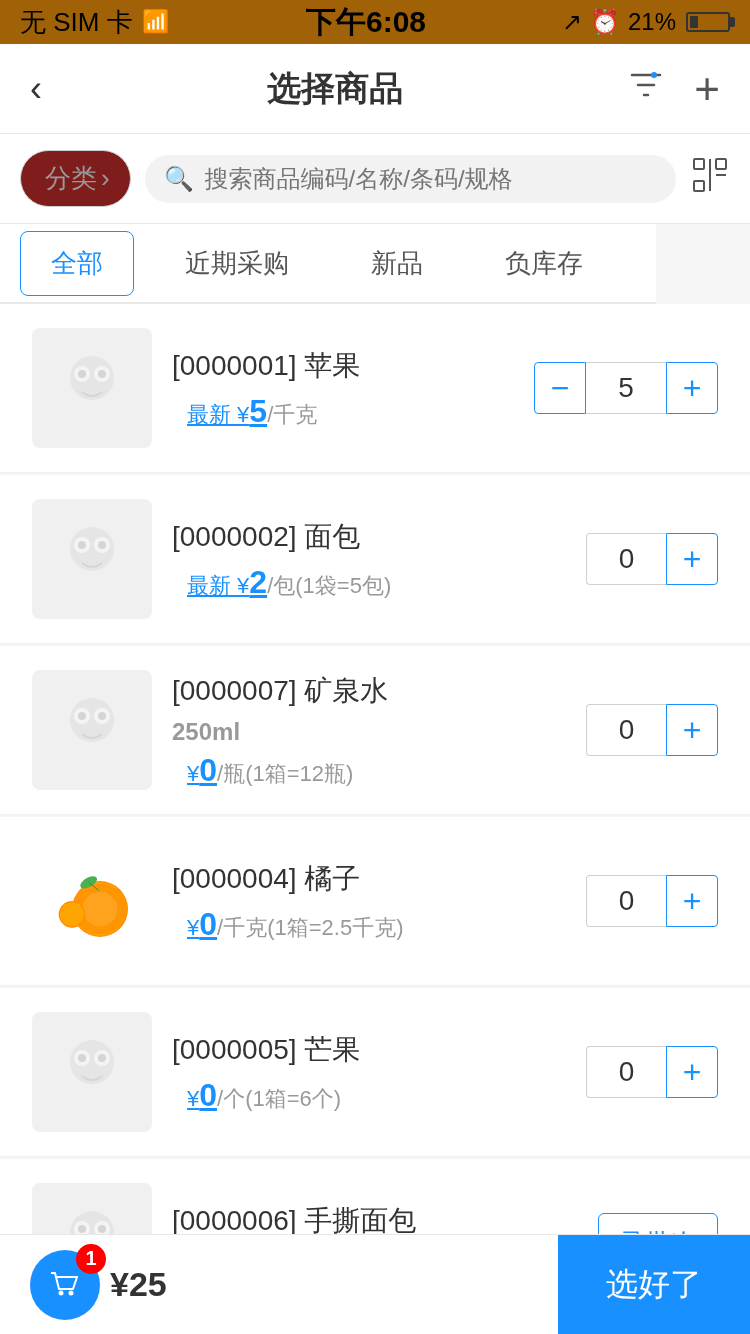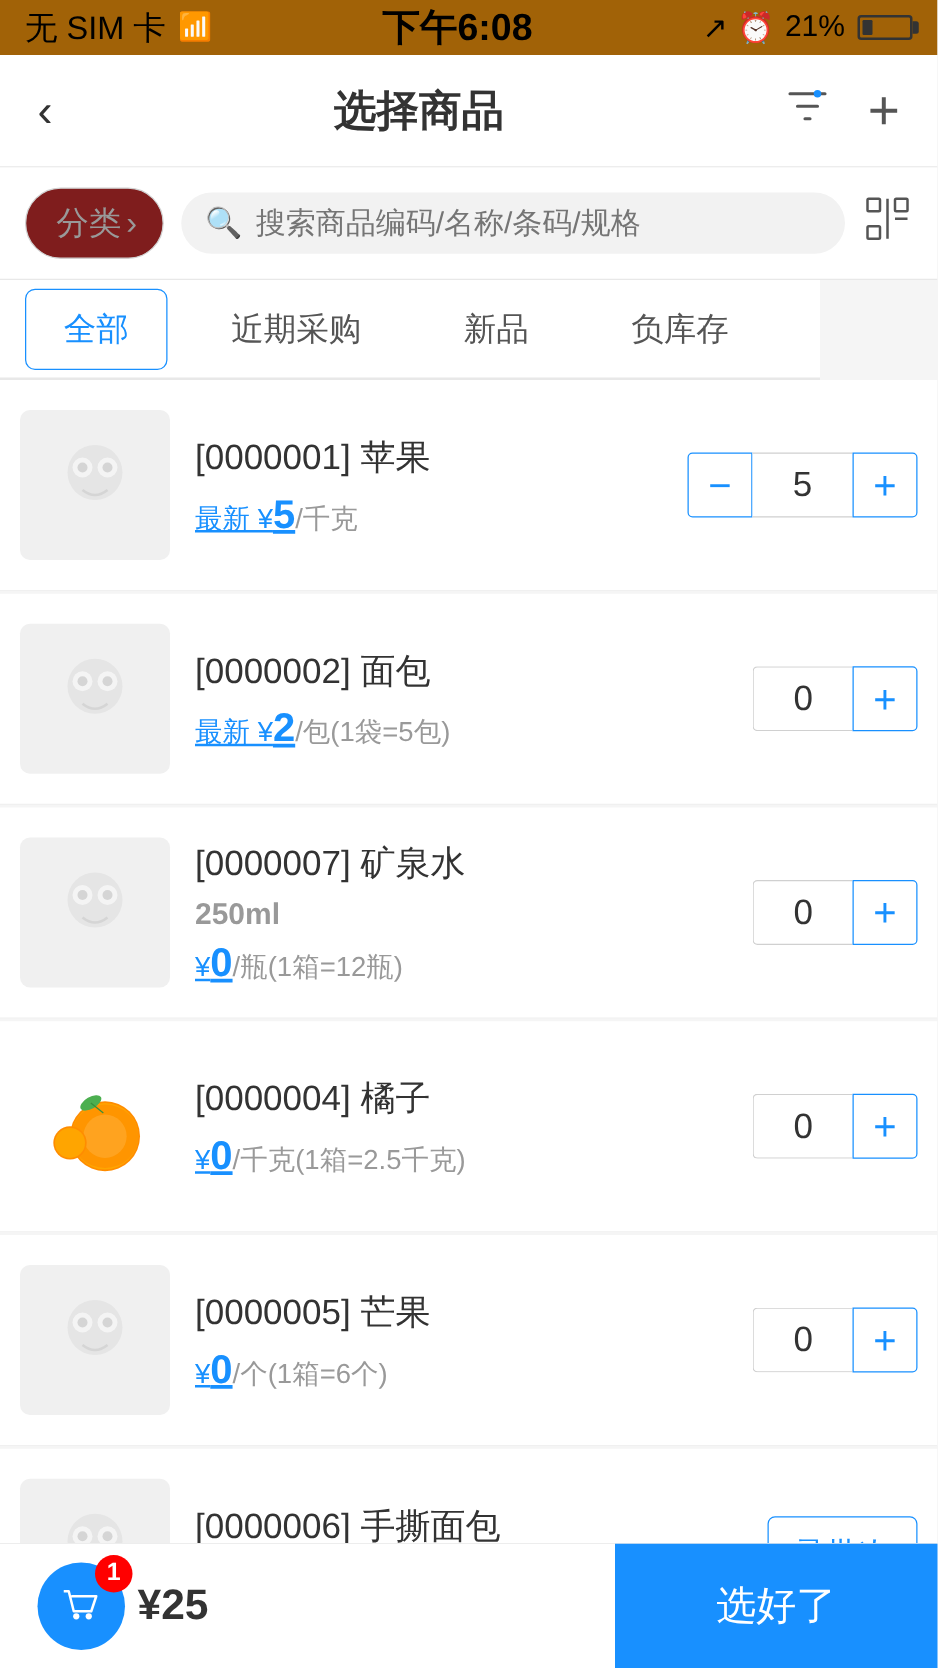--- a/index.html
+++ b/index.html
@@ -147,21 +147,21 @@
     
     .product-list {
       width: 750px;
       background: #f5f5f5;
     }
     .product-item {
       width: 750px;
       background: #fff;
       display: flex;
       align-items: center;
-      padding: 24px 16px;
+      padding: 24px 32px;
       border-bottom: 1px solid #f0f0f0;
       gap: 20px;
       margin-bottom: 2px;
     }
     .product-image {
       width: 120px;
       height: 120px;
       background: #f0f0f0;
       border-radius: 8px;
       display: flex;
@@ -184,21 +184,21 @@
     .product-spec {
       font-size: 24px;
       color: #999;
       margin-bottom: 6px;
       font-weight: bold;
     }
     .product-price {
       font-size: 24px;
       color: #333;
     }
-    .price-symbol { color: #1890ff; font-size: 22px; text-decoration: underline; }
+    .price-symbol { color: #1890ff; font-size: 22px; text-decoration: underline; margin-left: 15px; }
     .price-value { color: #1890ff; font-size: 32px; font-weight: 600; text-decoration: underline; }
     .price-unit { color: #999; font-size: 22px; }
 
     
     .qty-control {
       display: flex;
       align-items: center;
       gap: 0;
       flex-shrink: 0;
     }
@@ -302,21 +302,21 @@
       display: flex;
       align-items: center;
       justify-content: center;
     }
     .cart-total {
       font-size: 34px;
       font-weight: 600;
       color: #333;
     }
     .confirm-btn {
-      width: 258px;
+      width: 192px;
       height: 100px;
       background: #1890ff;
       color: #fff;
       font-size: 32px;
       display: flex;
       align-items: center;
       justify-content: center;
       cursor: pointer;
       border: none;
     }

